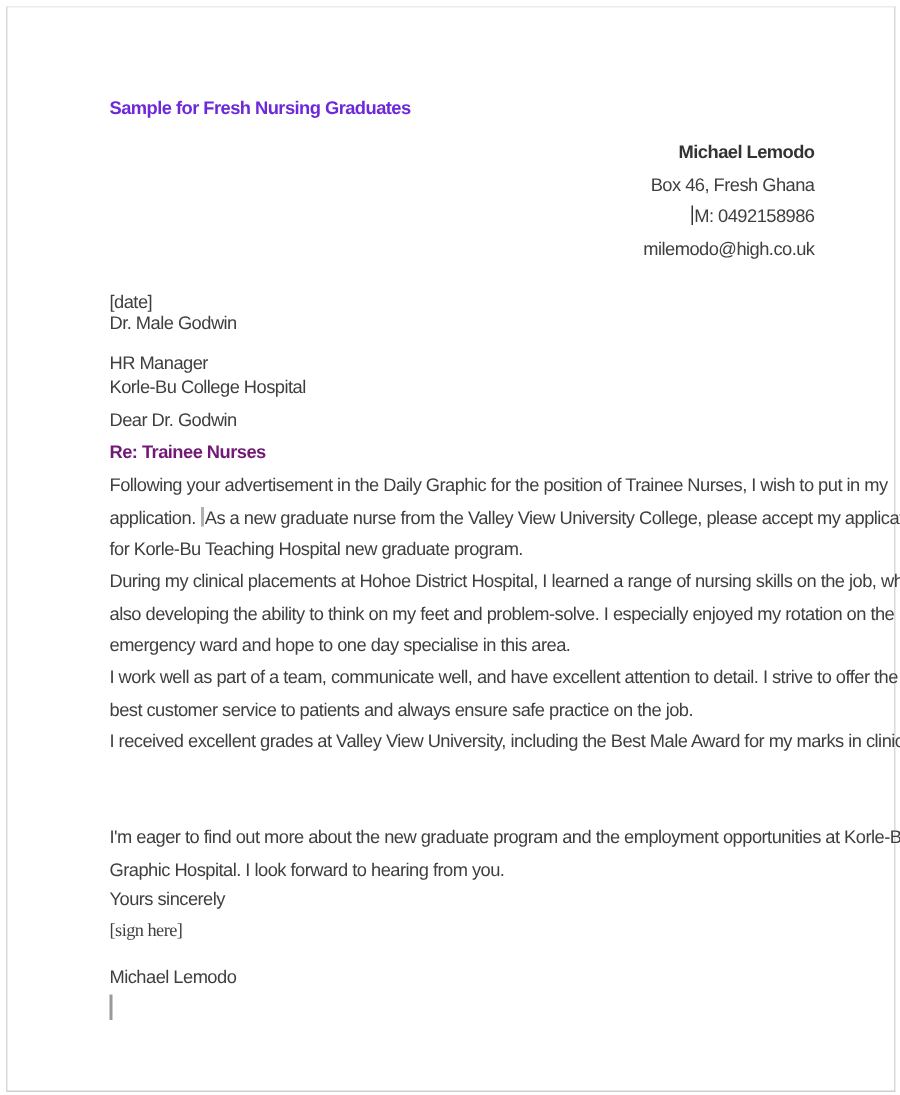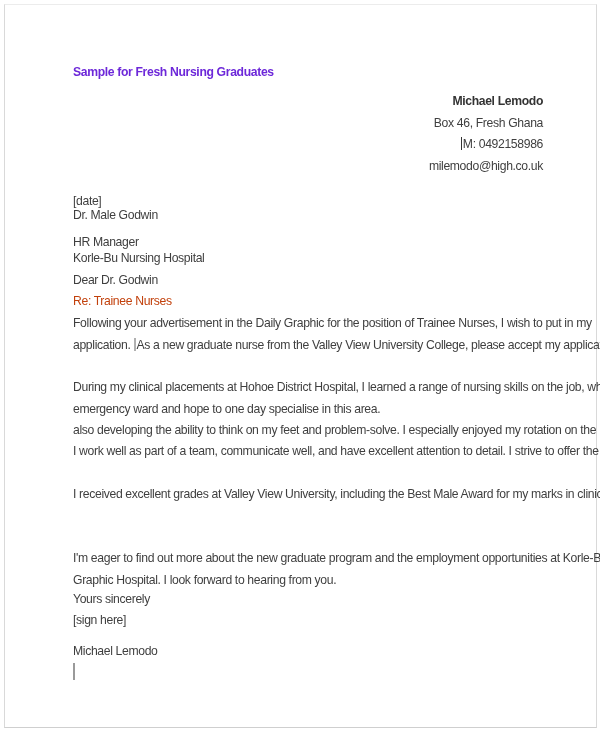--- a/index.html
+++ b/index.html
@@ -68,22 +68,22 @@
     .caret.light {
       background: #b0b0b0;
       width: 2px;
     }
     .line {
       position: absolute;
       left: 0;
       white-space: nowrap;
     }
     .bold {
-      font-weight: normal;
-      color: #c2410c;
+      font-weight: bold;
+      color: #701a75;
     }
     .para {
       position: absolute;
       left: 0;
       width: 470px;
       line-height: 21.5px;
     }
     .para .pl {
       display: block;
       white-space: nowrap;
@@ -110,46 +110,48 @@
     <div class="name">Michael Lemodo</div>
     <div>Box 46, Fresh Ghana</div>
     <div><span class="caret"></span><span>M: 0492158986</span></div>
     <div>milemodo@high.co.uk</div>
   </div>
 
   <div class="line" style="top:194px;">[date]</div>
 
   <div class="line" style="top:208px;">Dr. Male Godwin</div>
   <div class="line" style="top:219px;margin-top:16px;">HR Manager</div>
-  <div class="line" style="top:251px;">Korle-Bu Nursing Hospital</div>
+  <div class="line" style="top:251px;">Korle-Bu College Hospital</div>
   <div class="line" style="top:273px;">Dear Dr. Godwin</div>
   <div class="line bold" style="top:294px;">Re: Trainee Nurses</div>
 
   <div class="para" style="top:313px;">
     <span class="pl">Following your advertisement in the Daily Graphic for the position of Trainee Nurses, I wish to put in my</span>
     <span class="pl"><span>application. </span><span class="caret light"></span><span>As a new graduate nurse from the Valley View University College, please accept my application</span></span>
+    <span class="pl">for Korle-Bu Teaching Hospital new graduate program.</span>
   </div>
 
   <div class="para" style="top:377px;">
     <span class="pl">During my clinical placements at Hohoe District Hospital, I learned a range of nursing skills on the job, while</span>
+    <span class="pl">also developing the ability to think on my feet and problem-solve. I especially enjoyed my rotation on the</span>
     <span class="pl">emergency ward and hope to one day specialise in this area.</span>
-    <span class="pl">also developing the ability to think on my feet and problem-solve. I especially enjoyed my rotation on the</span>
   </div>
 
   <div class="para" style="top:441px;">
     <span class="pl">I work well as part of a team, communicate well, and have excellent attention to detail. I strive to offer the</span>
+    <span class="pl">best customer service to patients and always ensure safe practice on the job.</span>
   </div>
 
   <div class="para" style="top:484px;">
     <span class="pl">I received excellent grades at Valley View University, including the Best Male Award for my marks in clinical</span>
   </div>
 
   <div class="para" style="top:548px;">
     <span class="pl">I'm eager to find out more about the new graduate program and the employment opportunities at Korle-Bu</span>
     <span class="pl">Graphic Hospital. I look forward to hearing from you.</span>
   </div>
 
   <div class="line" style="top:592px;">Yours sincerely</div>
-  <div class="line" style="top:613px;">[sign here]</div>
+  <div class="line" style="top:613px;font-family:Liberation Serif, serif;">[sign here]</div>
   <div class="line" style="top:644px;">Michael Lemodo</div>
 
   <div class="end-caret"></div>
 </div>
 
 </body></html>

